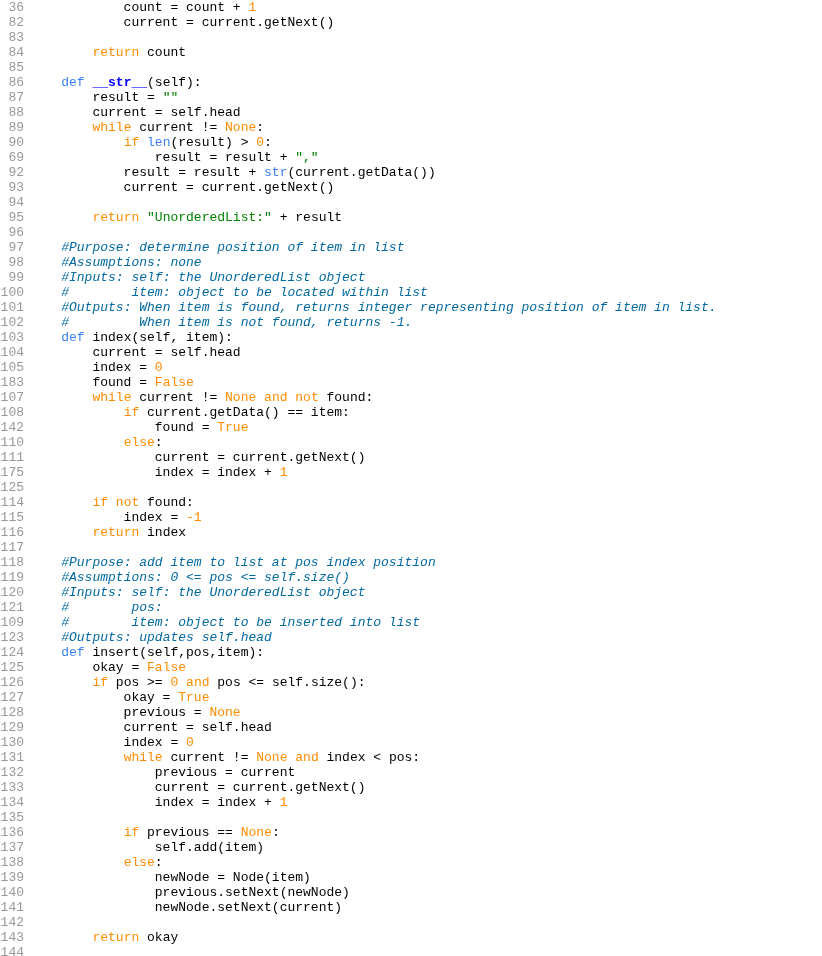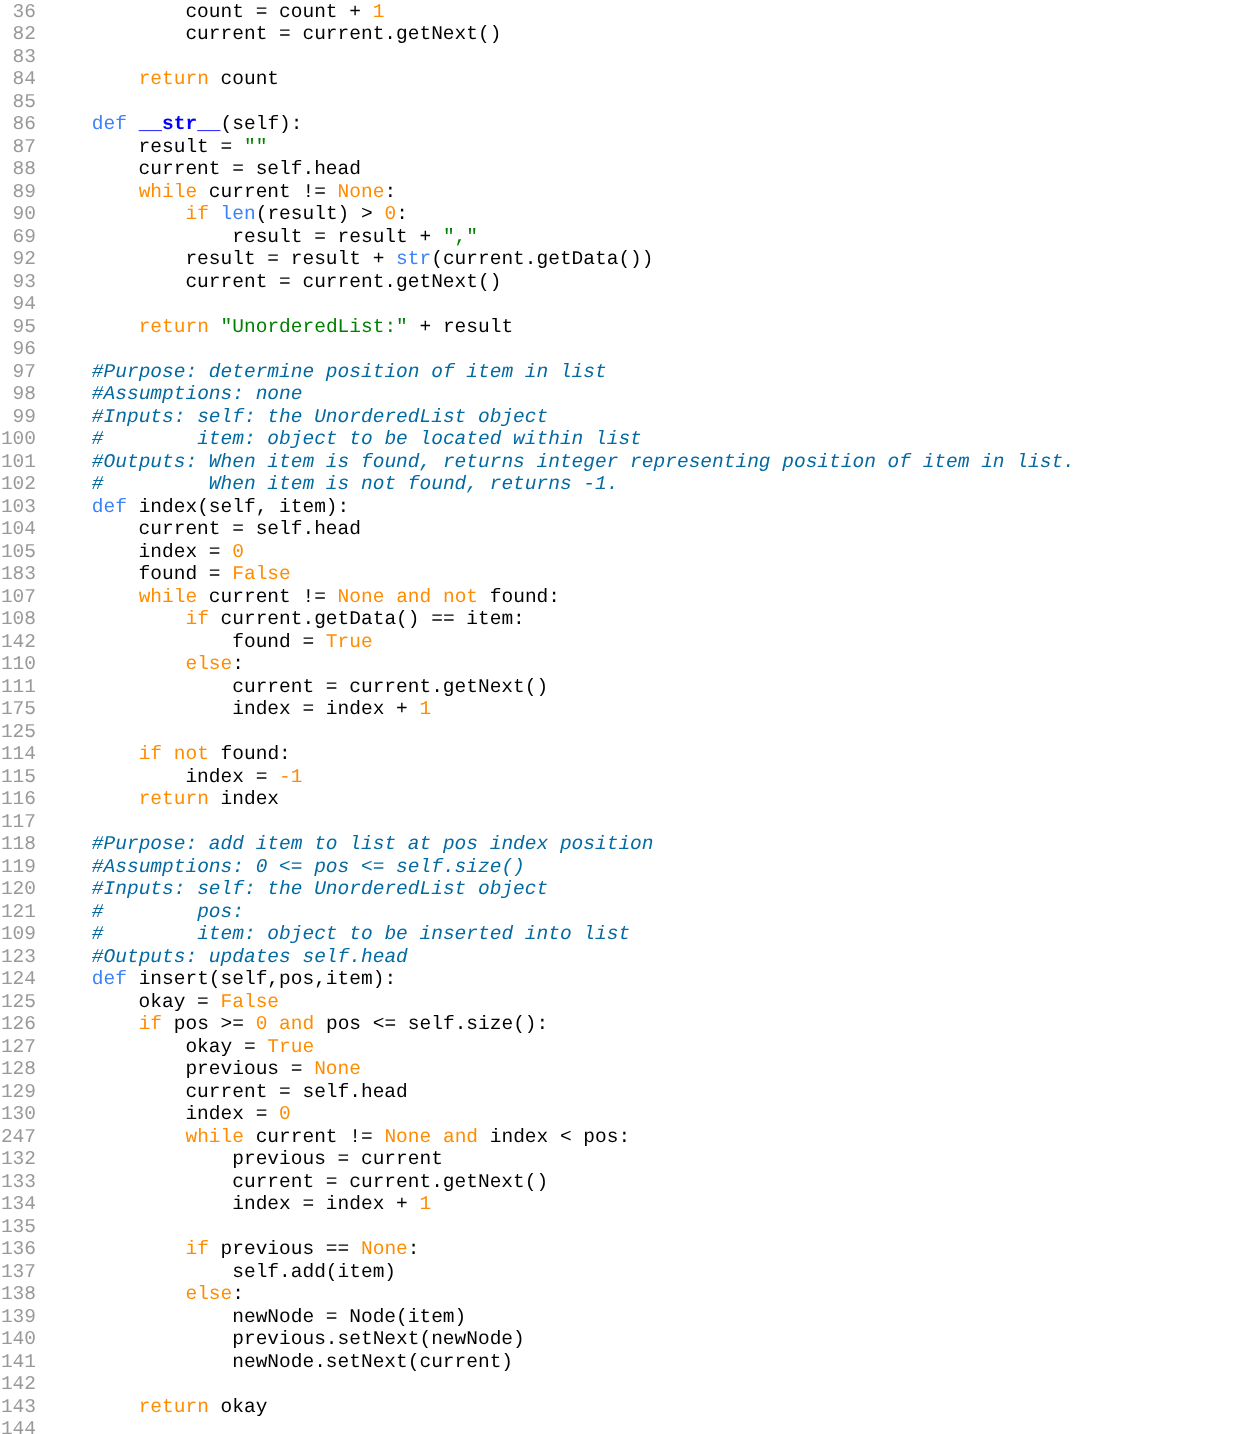--- a/index.html
+++ b/index.html
@@ -84,21 +84,21 @@
       <div>121</div>
       <div>109</div>
       <div>123</div>
       <div>124</div>
       <div>125</div>
       <div>126</div>
       <div>127</div>
       <div>128</div>
       <div>129</div>
       <div>130</div>
-      <div>247</div>
+      <div>131</div>
       <div>132</div>
       <div>133</div>
       <div>134</div>
       <div>135</div>
       <div>136</div>
       <div>137</div>
       <div>138</div>
       <div>139</div>
       <div>140</div>
       <div>141</div>

